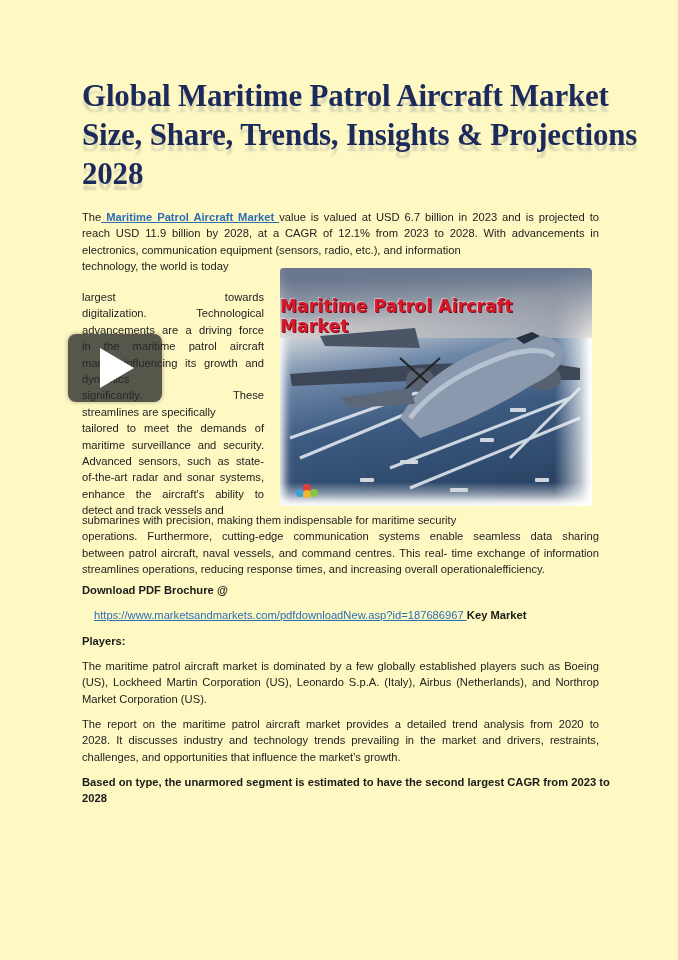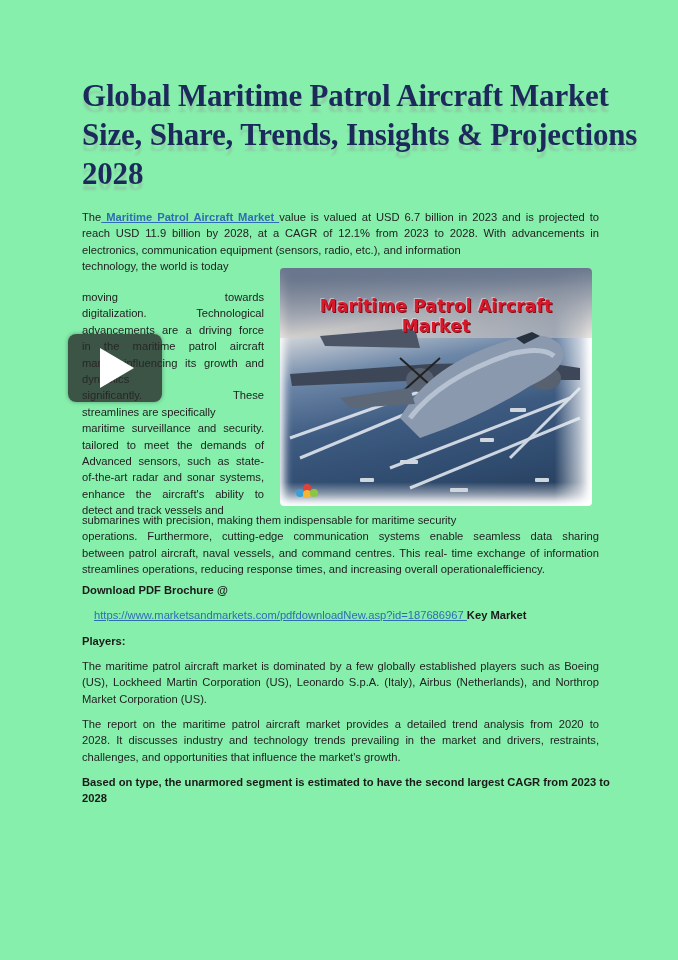--- a/index.html
+++ b/index.html
@@ -11,21 +11,21 @@
     }
     body {
       position: relative;
       font-family: "Liberation Sans", "DejaVu Sans", sans-serif;
       color: #1a1a1a;
     }
     .page {
       position: absolute;
       left: 0; top: 0;
       width: 678px; height: 960px;
-      background: #86efac;
+      background: #fef9c3;
     }
     
     .title {
       position: absolute;
       left: 82px;
       top: 76px;
       width: 518px;
       font-family: "Liberation Serif", "DejaVu Serif", serif;
       font-weight: bold;
       font-size: 31px;
@@ -96,21 +96,21 @@
         linear-gradient(170deg, #6c7d98 0%, #a9b5c6 18%, #cfd3d8 24%, #6d87a8 40%, #3d5a80 60%, #2f4b6e 80%, #243a58 100%);
       box-shadow: 0 0 8px 4px #fff inset;
     }
     .hero .sky-haze {
       position: absolute; left: 0; top: 0; width: 100%; height: 70px;
       background: linear-gradient(180deg, rgba(90,105,130,0.9), rgba(215,205,195,0.5));
     }
     .hero .hero-title {
       position: absolute;
       left: 0; top: 28px; width: 100%;
-      text-align: center;
+      text-align: left;
       font-family: "DejaVu Sans", sans-serif;
       font-weight: bold;
       font-size: 17px;
       line-height: 20px;
       color: #d8192b;
       text-shadow: 1px 1px 0 #7a0d16, -1px -1px 0 rgba(255,255,255,0.4);
       letter-spacing: 0.2px;
     }
     .hero svg.plane {
       position: absolute; left: 0; top: 0;
@@ -156,30 +156,30 @@
   </h1>
 
   <div class="para" style="top:209px;">
     <span class="l"><span>The</span><a class="link strong" href="#"> Maritime Patrol Aircraft Market </a><span>value is valued at USD 6.7 billion in 2023 and  is projected to</span></span>
     <span class="l">reach USD 11.9 billion by 2028, at a CAGR of 12.1% from 2023 to  2028. With advancements in</span>
     <span class="l left">electronics, communication equipment (sensors, radio, etc.), and  information</span>
     <span class="l left">technology, the world is today</span>
   </div>
 
   <div class="col-left">
-    <span class="l">moving towards</span>
+    <span class="l">largest towards</span>
     <span class="l">digitalization. Technological</span>
     <span class="l">advancements are a driving force</span>
     <span class="l">in the maritime patrol aircraft</span>
     <span class="l">market influencing its growth and</span>
     <span class="l left">dynamics</span>
     <span class="l">significantly. These</span>
     <span class="l left">streamlines are specifically</span>
+    <span class="l">tailored to meet the demands of</span>
     <span class="l">maritime surveillance and security.</span>
-    <span class="l">tailored to meet the demands of</span>
     <span class="l">Advanced sensors, such as state-</span>
     <span class="l">of-the-art radar and sonar systems,</span>
     <span class="l">enhance the aircraft's ability to</span>
     <span class="l left">detect and track vessels and</span>
   </div>
 
   <div class="hero">
     <div class="sky-haze"></div>
     <svg class="plane" width="312" height="238" viewBox="0 0 312 238">
 

